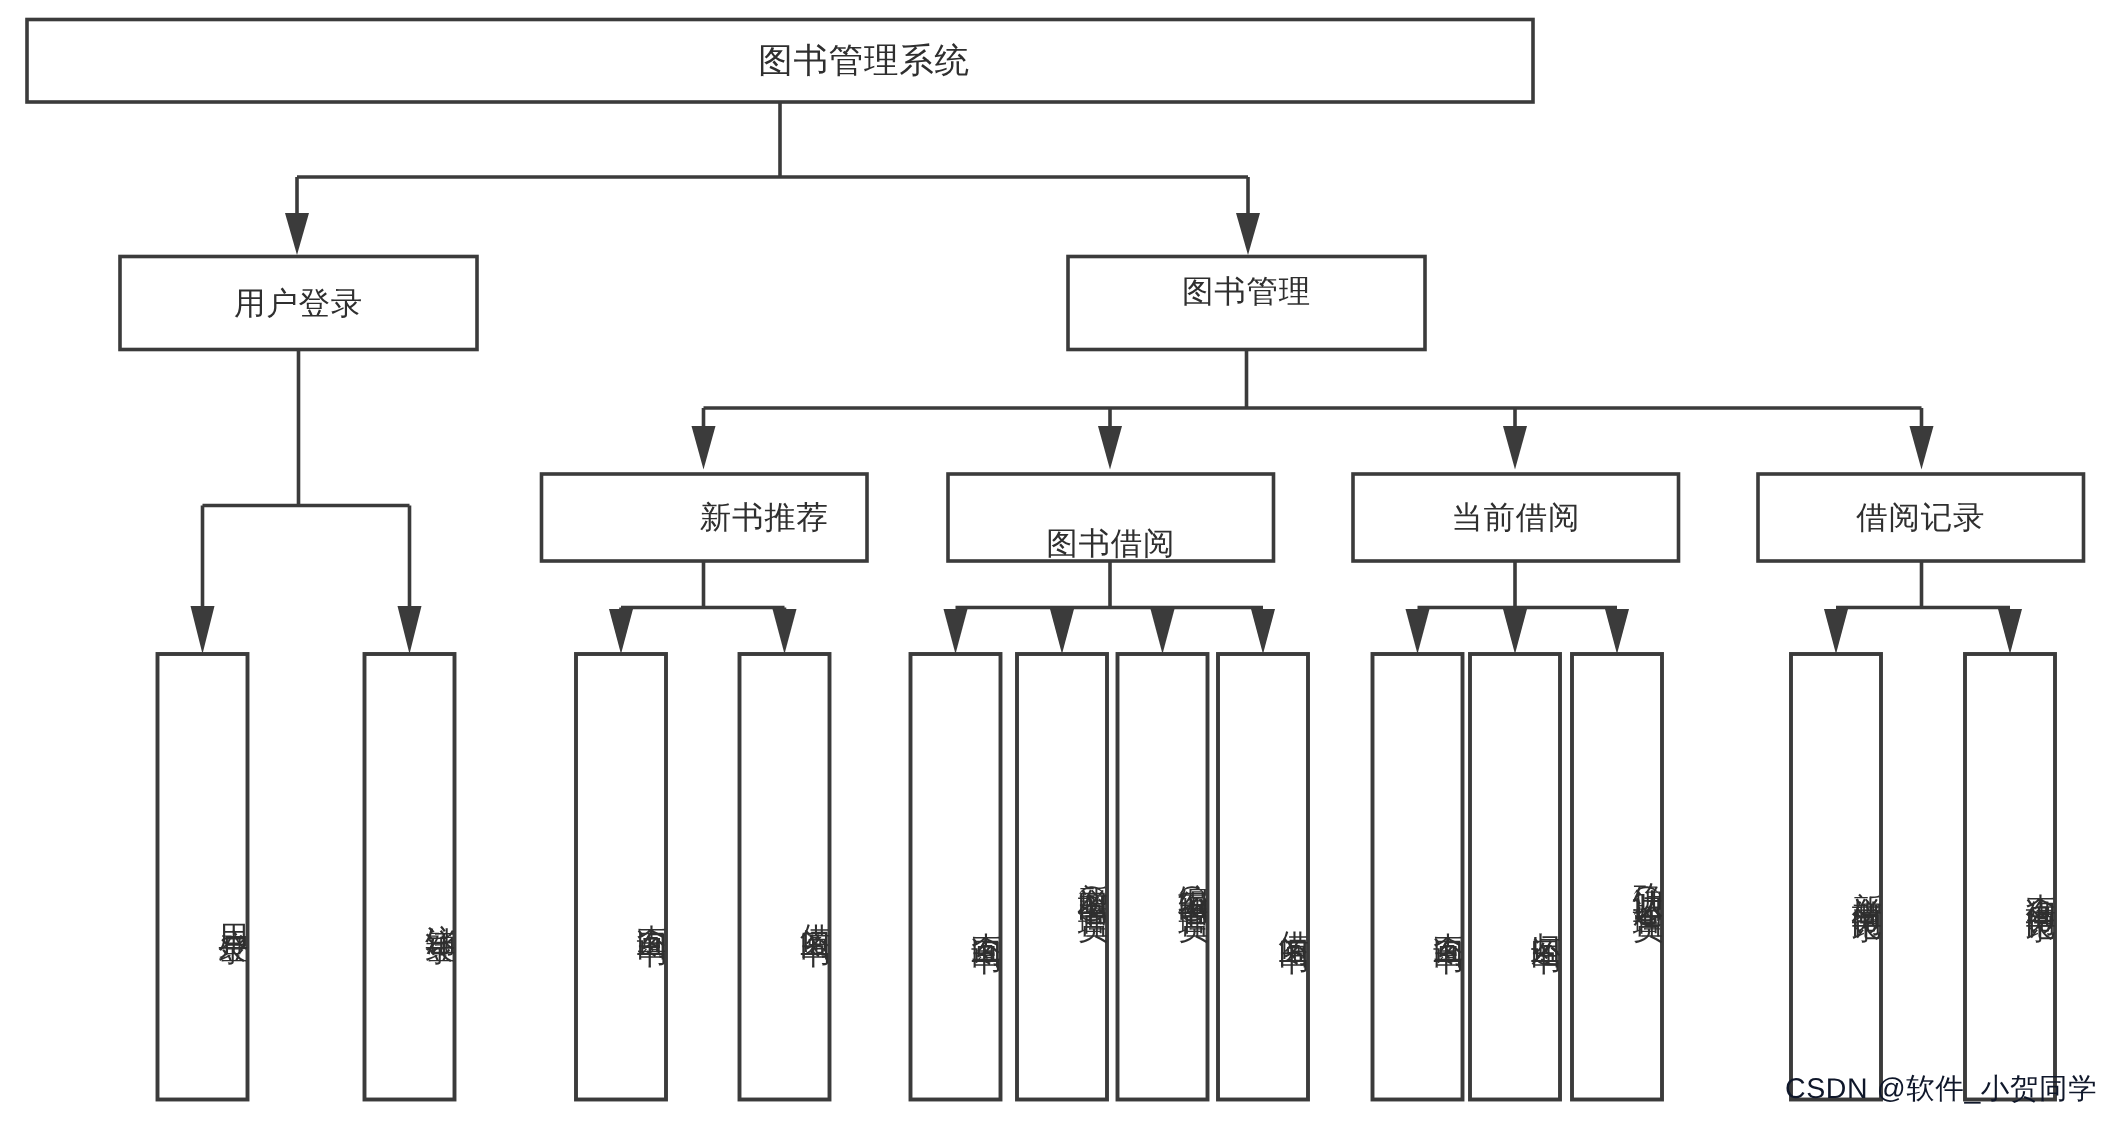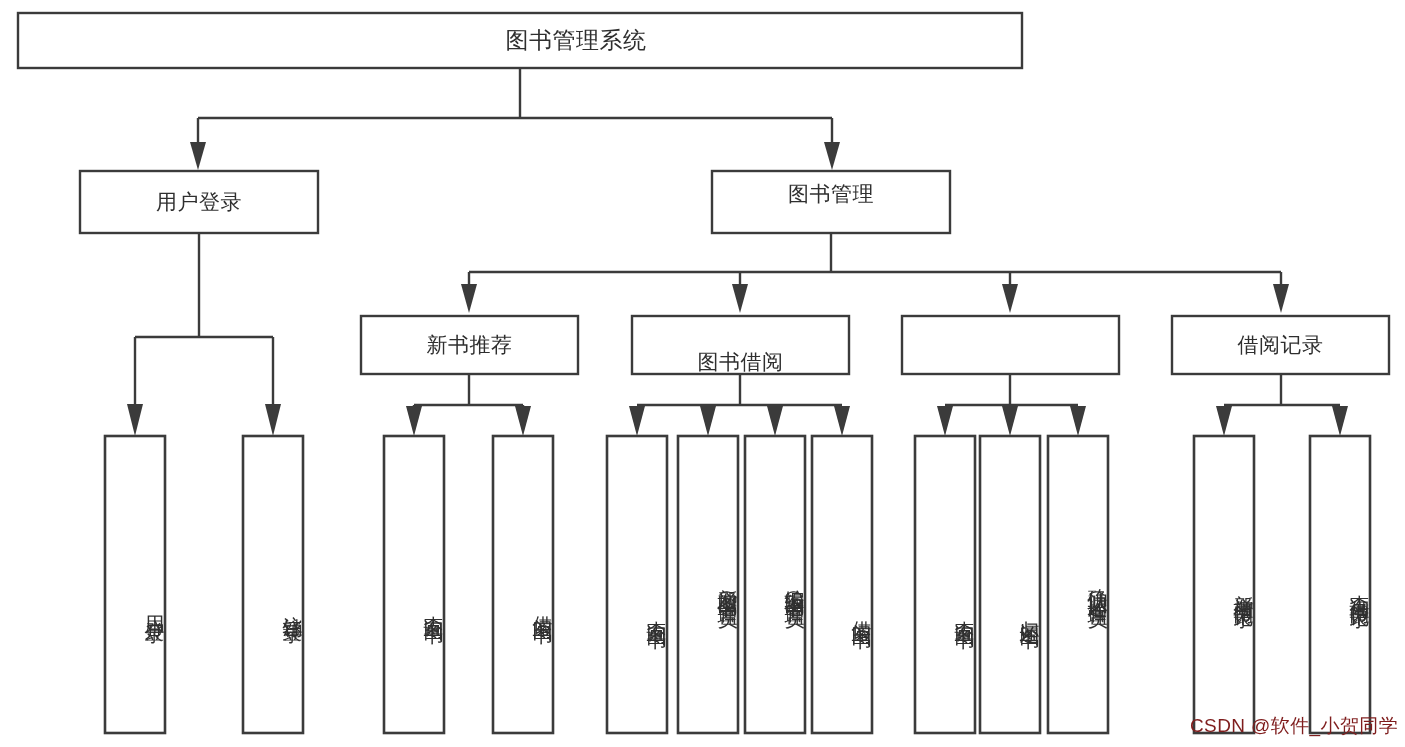--- a/index.html
+++ b/index.html
@@ -63,21 +63,21 @@
     justify-content: center;
     letter-spacing: 3px;
     font-size: 20px;
     line-height: 1;
   }
   .watermark {
     position: absolute;
     left: 1190px;
     top: 713px;
     font-size: 19px;
-    color: #7f1d1d;
+    color: #0f172a;
     font-family: "Liberation Sans", "DejaVu Sans", sans-serif;
     white-space: nowrap;
     letter-spacing: 0.4px;
   }
 </style>
 </head>
 <body>
 
 <div id="diagram-root">
 
@@ -160,22 +160,23 @@
 
     <rect class="node-box-leaf" x="1194" y="436" width="60" height="297"></rect>
     <rect class="node-box-leaf" x="1310" y="436" width="60" height="297"></rect>
   </svg>
 
   <div class="node-label" style="left:18px; top:13px; width:1116px; height:55px; font-size:23px;">图书管理系统</div>
 
   <div class="node-label" style="left:80px; top:171px; width:238px; height:62px;">用户登录</div>
   <div class="node-label" style="left:712px; top:171px; width:238px; height:46px;">图书管理</div>
 
-  <div class="node-label" style="left:361px; top:316px; width:217px; height:58px;">新书推荐</div>
+  <div class="node-label" style="left:361px; top:316px; width:217px; height:58px;padding-left:40px;">新书推荐</div>
   <div class="node-label" style="left:632px; top:333px; width:217px; height:58px;">图书借阅</div>
+  <div class="node-label" style="left:902px; top:316px; width:217px; height:58px;">当前借阅</div>
   <div class="node-label" style="left:1172px; top:316px; width:217px; height:58px;border-radius:22px;">借阅记录</div>
 
   <div class="node-label vertical" style="left:105px; top:496px; width:60px; height:220px;">用户登录</div>
   <div class="node-label vertical" style="left:243px; top:496px; width:60px; height:220px;">注销登录</div>
 
   <div class="node-label vertical" style="left:384px; top:496px; width:60px; height:220px;">查询图书</div>
   <div class="node-label vertical" style="left:493px; top:496px; width:60px; height:220px;">借阅图书</div>
 
   <div class="node-label vertical" style="left:607px; top:496px; width:60px; height:230px;">查询图书</div>
   <div class="node-label vertical" style="left:678px; top:444px; width:60px; height:285px;">新增图书（管理员）</div>

